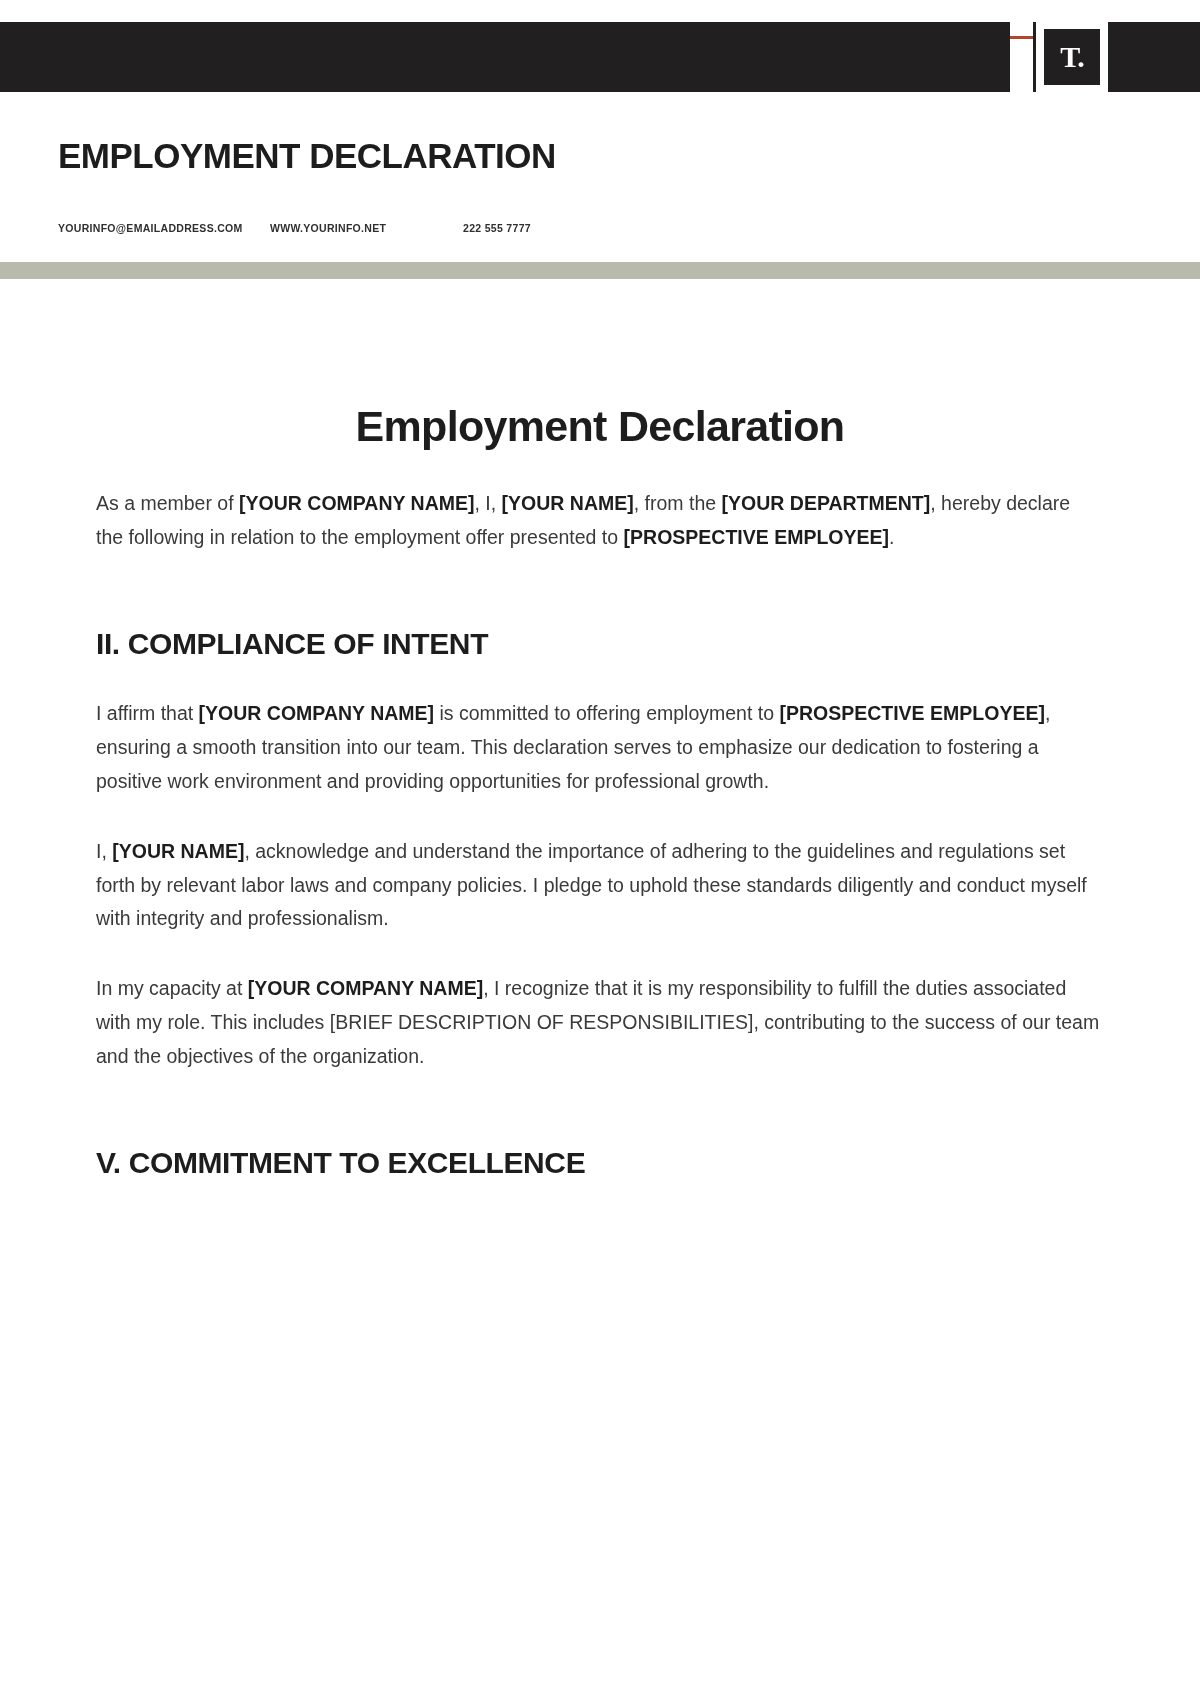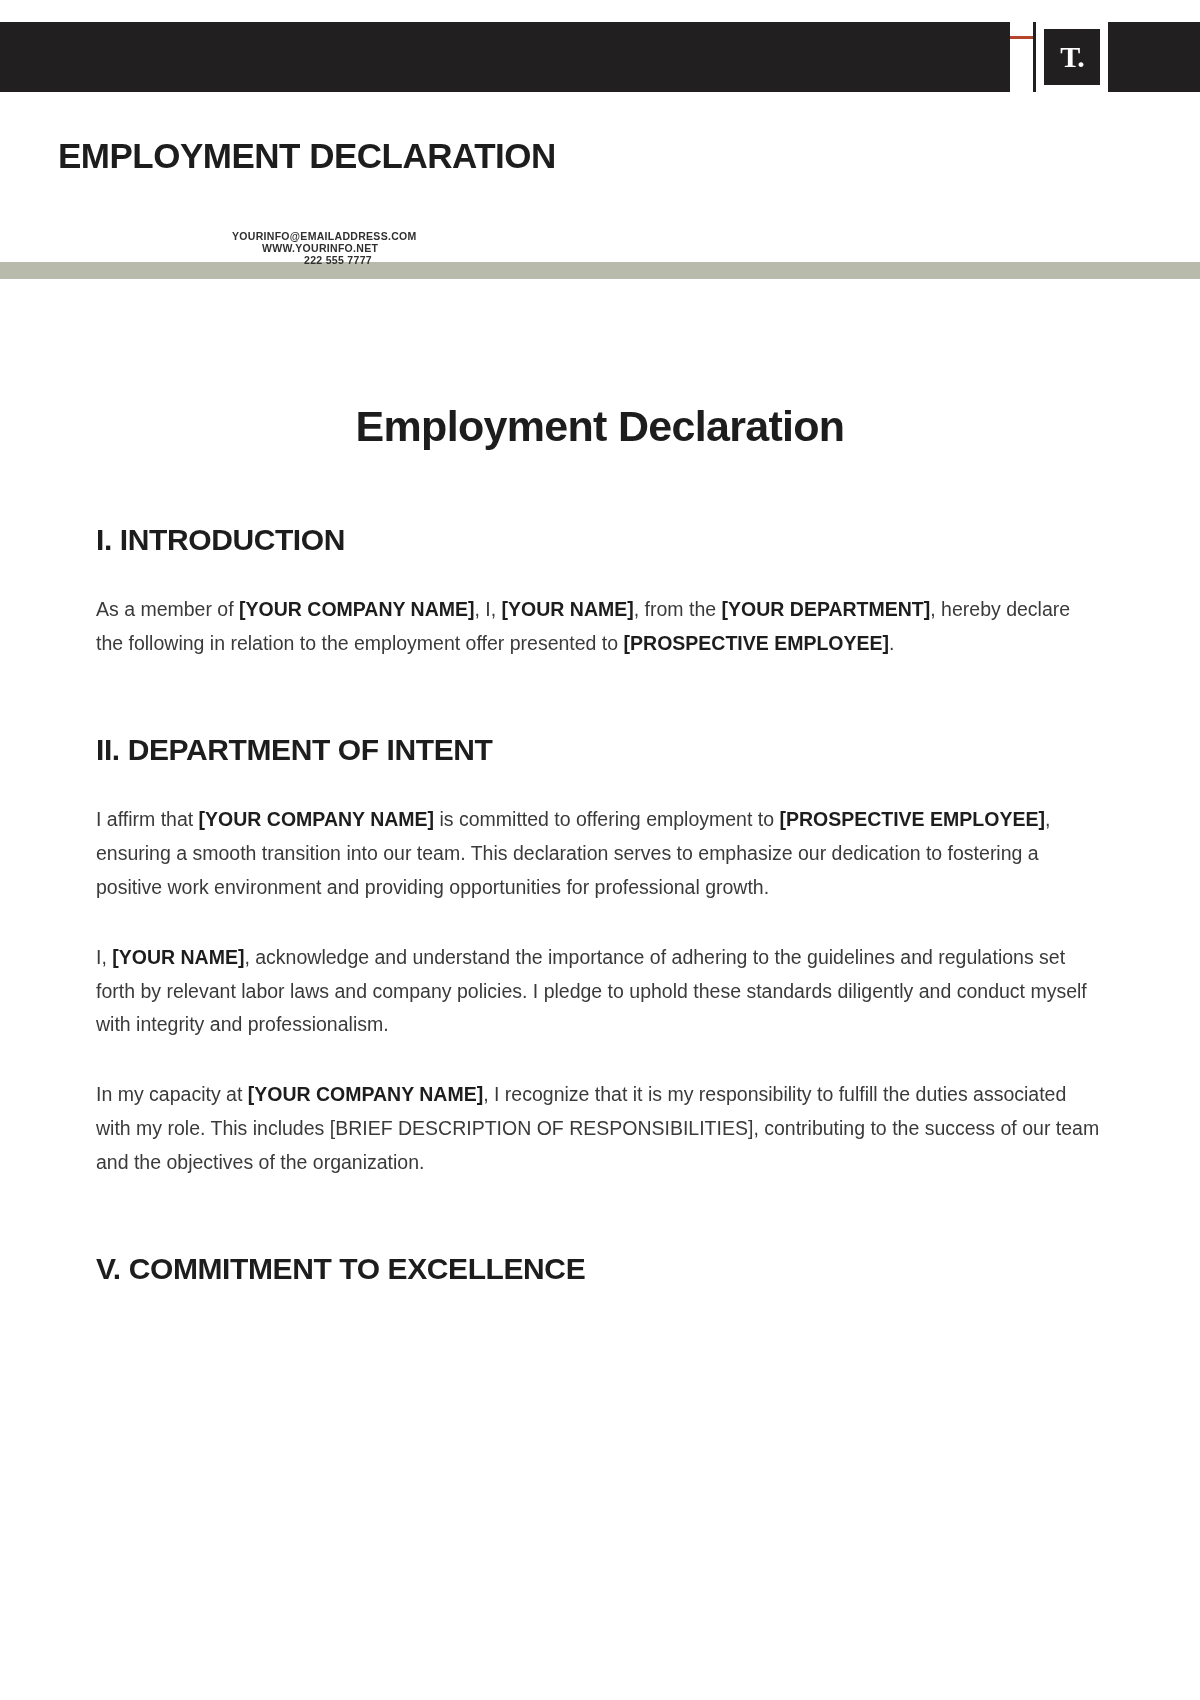--- a/index.html
+++ b/index.html
@@ -86,25 +86,24 @@
     left: 58px;
     top: 42px;
     font-size: 35px;
     font-weight: bold;
     letter-spacing: -0.5px;
     color: #1d1d1d;
   }
   .contact-row {
     position: absolute;
     left: 58px;
-    top: 136px;
+    top: 128px;
     width: 560px;
     display: flex;
     align-items: center;
-    flex-direction: column;
   }
   .contact-row .c1 { width: 212px; }
   .contact-row .c2 { width: 152px; }
   .contact-row .c3 { width: 150px; text-align: center; }
   .contact-row div {
     font-size: 10.5px;
     font-weight: bold;
     letter-spacing: 0.3px;
     color: #2f2f2f;
   }
@@ -169,24 +168,23 @@
     <div class="c3">222 555 7777</div>
   </div>
 </div>
 <div class="olive-band"></div>
 
 <div class="page-body">
   <div class="doc-title">Employment Declaration</div>
 
   <div class="content">
 
-    <h2 class="sec">I. INTRODUCTION</h2>
     <p class="para">As a member of <b>[YOUR COMPANY NAME]</b>, I, <b>[YOUR NAME]</b>, from the <b>[YOUR DEPARTMENT]</b>, hereby declare the following in relation to the employment offer presented to <b>[PROSPECTIVE EMPLOYEE]</b>.</p>
 
-    <h2 class="sec">II. DEPARTMENT OF INTENT</h2>
+    <h2 class="sec">II. COMPLIANCE OF INTENT</h2>
     <p class="para">I affirm that <b>[YOUR COMPANY NAME]</b> is committed to offering employment to <b>[PROSPECTIVE EMPLOYEE]</b>, ensuring a smooth transition into our team. This declaration serves to emphasize our dedication to fostering a positive work environment and providing opportunities for professional growth.</p>
 
     <p class="para">I, <b>[YOUR NAME]</b>, acknowledge and understand the importance of adhering to the guidelines and regulations set forth by relevant labor laws and company policies. I pledge to uphold these standards diligently and conduct myself with integrity and professionalism.</p>
 
     <p class="para">In my capacity at <b>[YOUR COMPANY NAME]</b>, I recognize that it is my responsibility to fulfill the duties associated with my role. This includes [BRIEF DESCRIPTION OF RESPONSIBILITIES], contributing to the success of our team and the objectives of the organization.</p>
 
     <h2 class="sec">V. COMMITMENT TO EXCELLENCE</h2>
 
   </div>
 </div>

